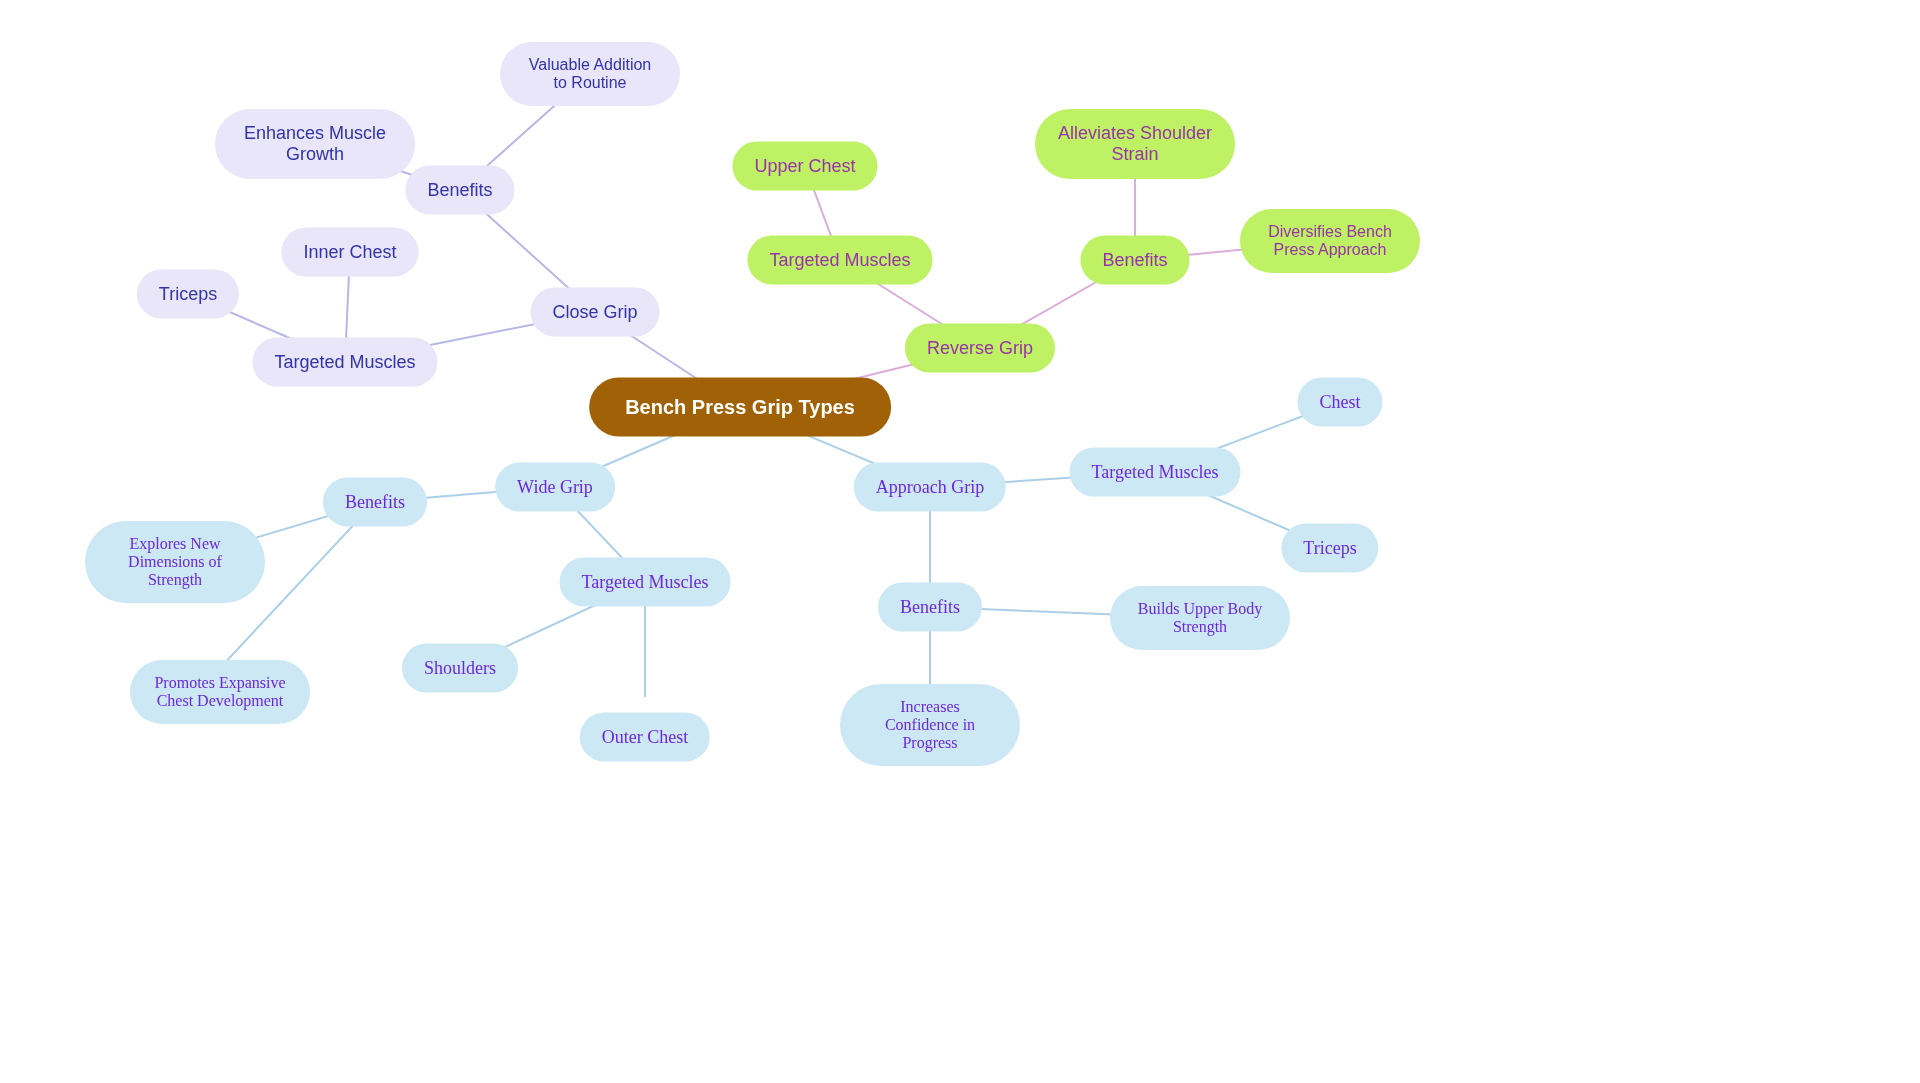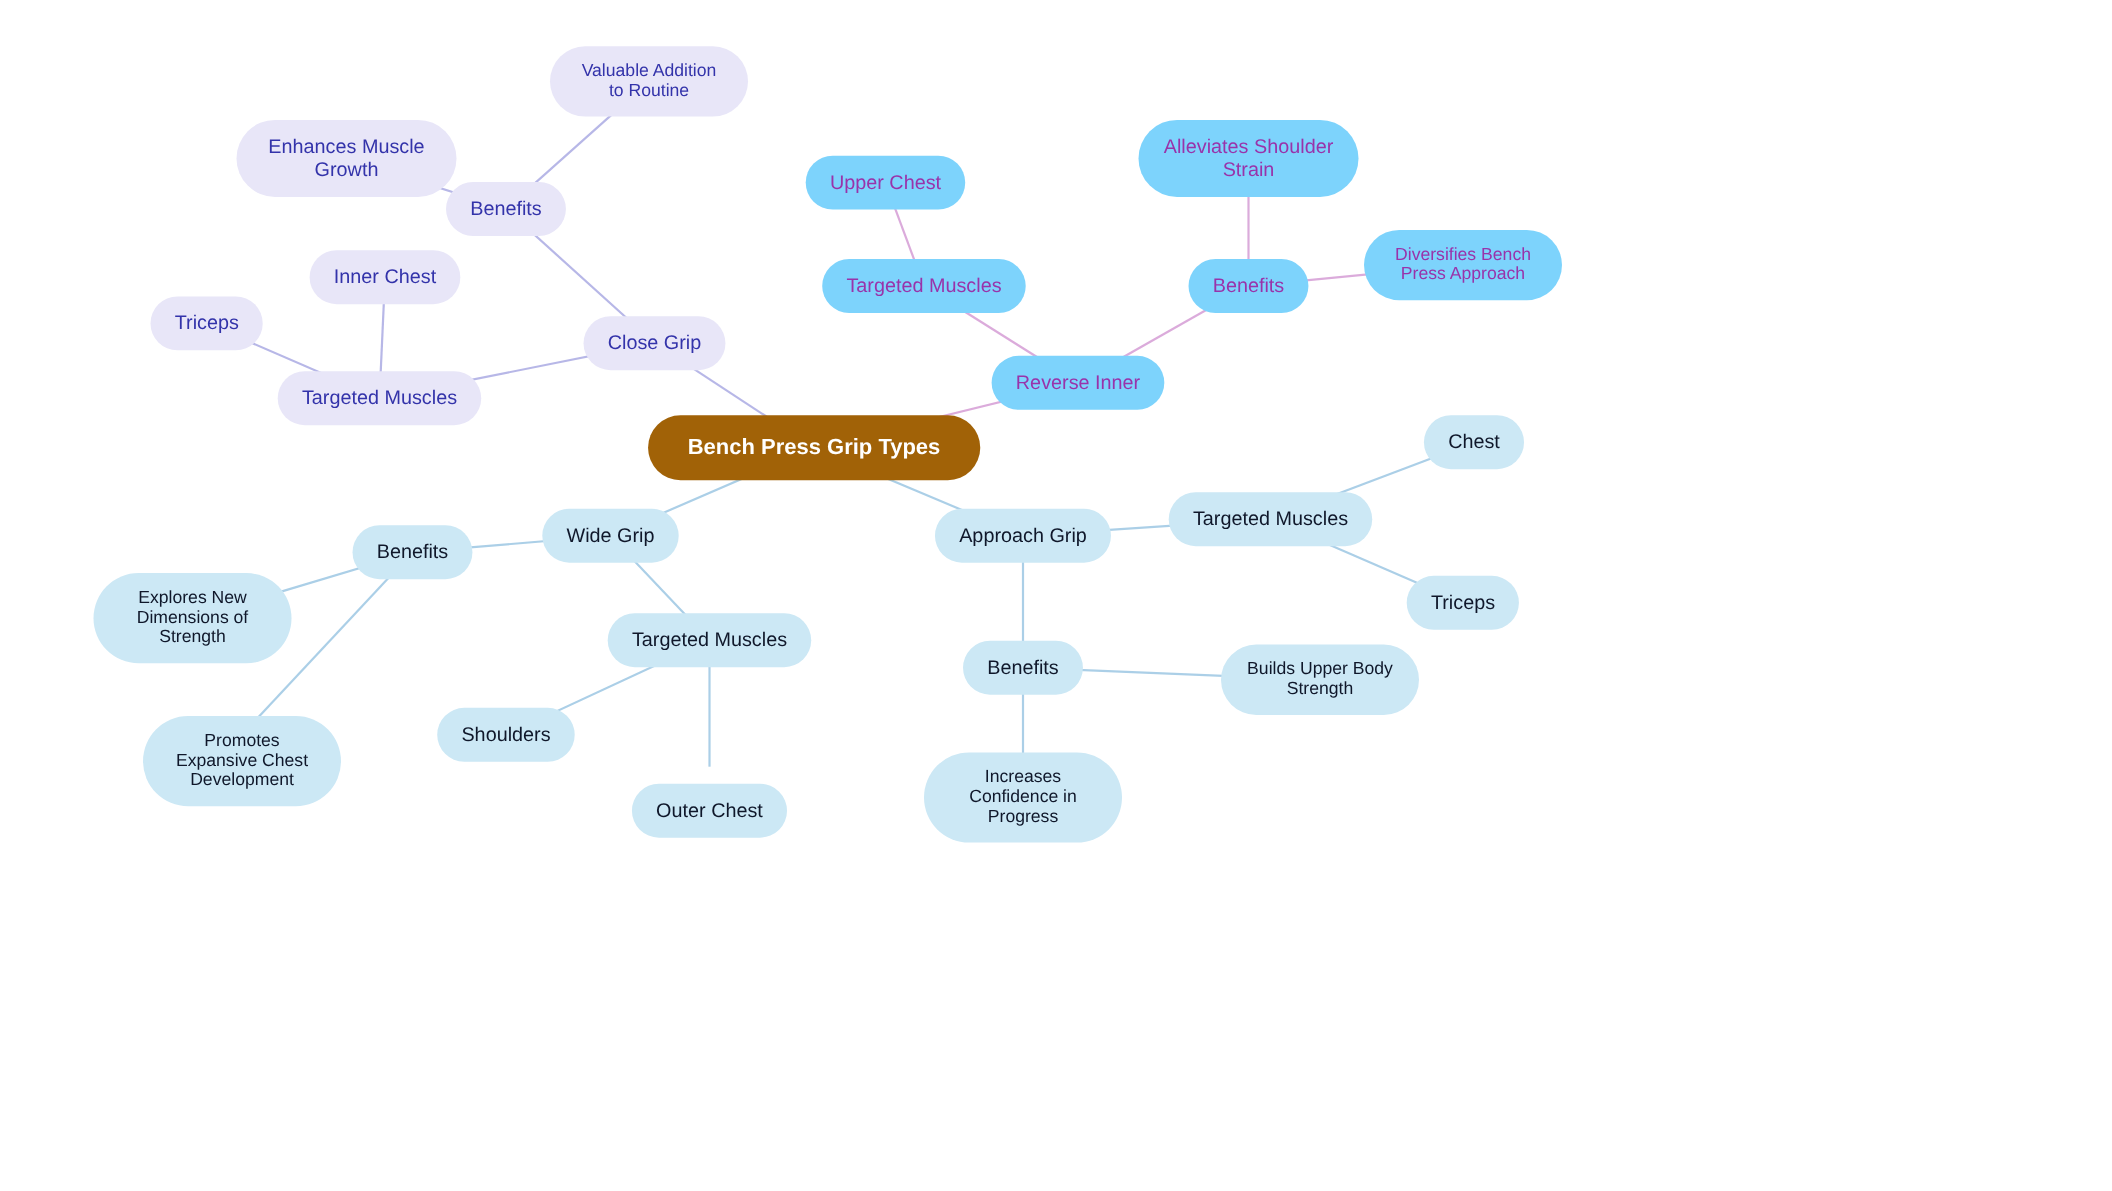--- a/index.html
+++ b/index.html
@@ -43,28 +43,29 @@
       font-weight: 600;
       padding: 18px 36px;
       border-radius: 50px;
     }
     .node-purple {
       background: #e8e6f8;
       color: #3333aa;
       border: none;
     }
     .node-pink {
-      background: #7dd3fc;
+      background: #bef264;
       color: #9933aa;
       border: none;
     }
     .node-blue {
       background: #cce8f5;
-      color: #0f172a;
+      color: #6d28d9;
       border: none;
+      font-family: Liberation Serif, serif;
     }
   </style>
 </head>
 <body>
 
 <div id="mind-map-container">
   <svg id="connections">
       <line x1="740" y1="407" x2="595" y2="312" stroke="#9999dd" stroke-width="2" opacity="0.7"></line>
       <line x1="740" y1="407" x2="980" y2="348" stroke="#cc88cc" stroke-width="2" opacity="0.7"></line>
       <line x1="740" y1="407" x2="555" y2="487" stroke="#88bbdd" stroke-width="2" opacity="0.7"></line>
@@ -94,21 +95,21 @@
       <line x1="1155" y1="472" x2="1330" y2="548" stroke="#88bbdd" stroke-width="2" opacity="0.7"></line>
     </svg>
 <div class="node node-center" style="left: 740px; top: 407px;">Bench Press Grip Types</div>
     <div class="node node-purple" style="left: 595px; top: 312px; text-align: center;">Close Grip</div>
     <div class="node node-purple" style="left: 460px; top: 190px;">Benefits</div>
     <div class="node node-purple" style="left: 345px; top: 362px;">Targeted Muscles</div>
     <div class="node node-purple" style="left: 590px; top: 74px; max-width: 180px; font-size: 16px;">Valuable Addition to Routine</div>
     <div class="node node-purple" style="left: 315px; top: 144px; max-width: 200px;">Enhances Muscle Growth</div>
     <div class="node node-purple" style="left: 350px; top: 252px;">Inner Chest</div>
     <div class="node node-purple" style="left: 188px; top: 294px;">Triceps</div>
-    <div class="node node-pink" style="left: 980px; top: 348px;">Reverse Inner</div>
+    <div class="node node-pink" style="left: 980px; top: 348px;">Reverse Grip</div>
     <div class="node node-pink" style="left: 1135px; top: 260px;">Benefits</div>
     <div class="node node-pink" style="left: 840px; top: 260px;">Targeted Muscles</div>
     <div class="node node-pink" style="left: 1135px; top: 144px; max-width: 200px;">Alleviates Shoulder Strain</div>
     <div class="node node-pink" style="left: 1330px; top: 241px; max-width: 180px; font-size: 16px;">Diversifies Bench Press Approach</div>
     <div class="node node-pink" style="left: 805px; top: 166px;">Upper Chest</div>
     <div class="node node-blue" style="left: 555px; top: 487px;">Wide Grip</div>
     <div class="node node-blue" style="left: 375px; top: 502px;">Benefits</div>
     <div class="node node-blue" style="left: 645px; top: 582px;">Targeted Muscles</div>
     <div class="node node-blue" style="left: 175px; top: 562px; max-width: 180px; font-size: 16px;">Explores New Dimensions of Strength</div>
     <div class="node node-blue" style="left: 220px; top: 692px; max-width: 180px; font-size: 16px;">Promotes Expansive Chest Development</div>

